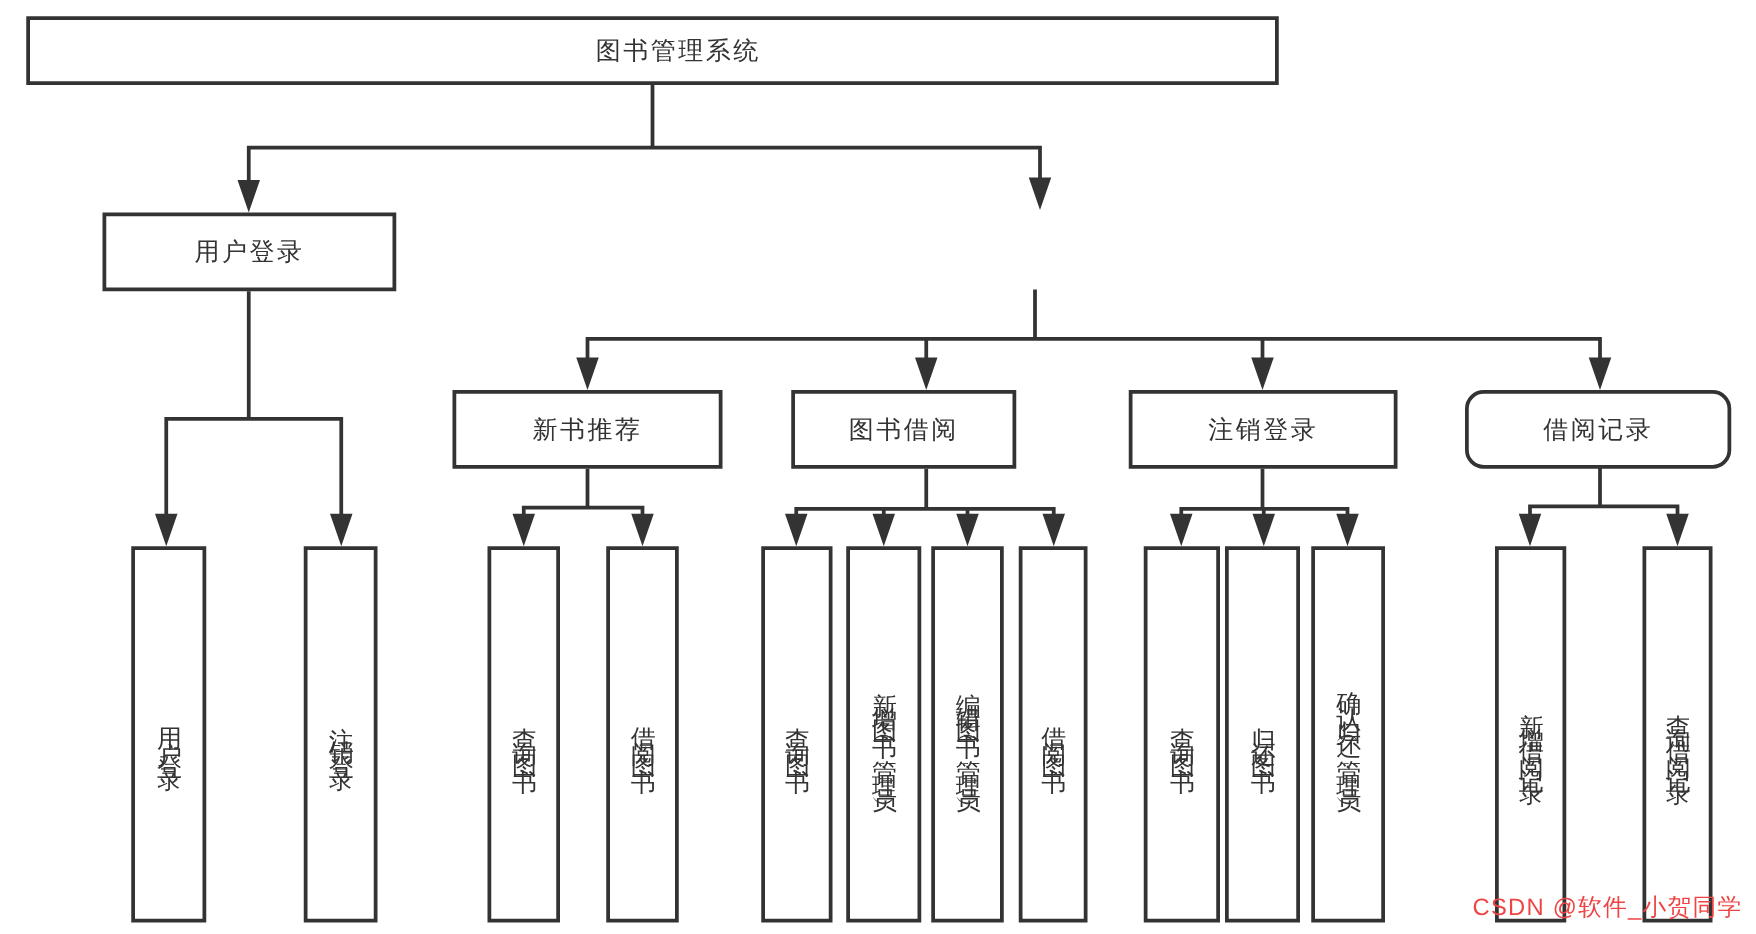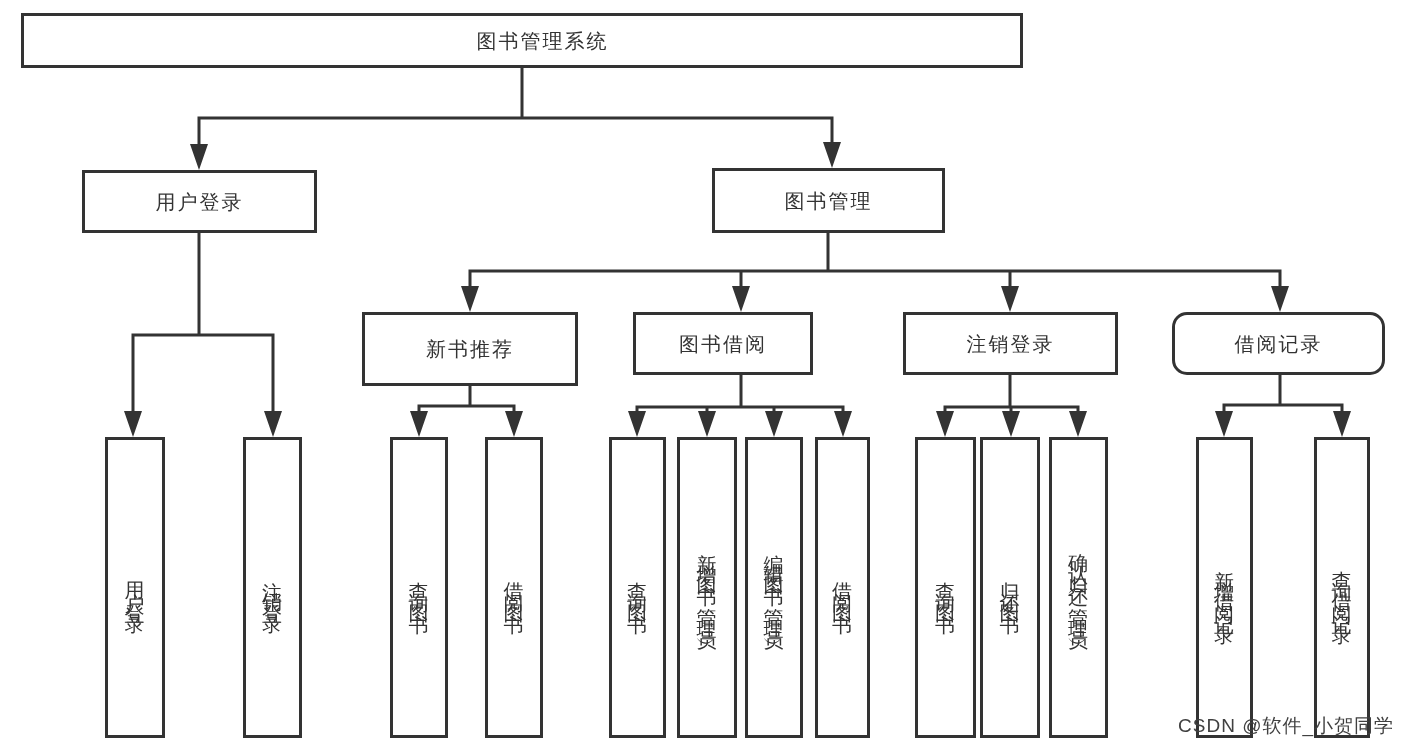--- a/index.html
+++ b/index.html
@@ -39,21 +39,21 @@
     text-orientation: mixed;
     font-size: 20px;
     letter-spacing: 11px;
     line-height: 1;
   }
   .watermark {
     position: absolute;
     right: 11px;
     bottom: 8px;
     font-size: 19px;
-    color: #404040;
+    color: #ef4444;
     letter-spacing: 1px;
     z-index: 3;
     white-space: nowrap;
   }
 </style>
 </head>
 <body>
 
 <div class="stage">
 
@@ -77,25 +77,22 @@
              M1215,411 h18 L1224,437 Z  M1333,411 h18 L1342,437 Z"></path>
   </svg>
 
   <div class="node h" style="left:21px;top:13px;width:1002px;height:55px;padding-left:41px;">
     <span class="lbl">图书管理系统</span>
   </div>
 
   <div class="node h" style="left:82px;top:170px;width:235px;height:63px;">
     <span class="lbl">用户登录</span>
   </div>
-  <div class="node h" style="left:712px;top:168px;width:233px;height:65px;">
-    <span class="lbl">图书管理</span>
-  </div>
 
-  <div class="node h" style="left:362px;top:312px;width:216px;height:74px;align-items:center;">
+  <div class="node h" style="left:362px;top:312px;width:216px;height:63px;align-items:center;">
     <span class="lbl">新书推荐</span>
   </div>
   <div class="node h" style="left:633px;top:312px;width:180px;height:63px;">
     <span class="lbl">图书借阅</span>
   </div>
   <div class="node h" style="left:903px;top:312px;width:215px;height:63px;">
     <span class="lbl">注销登录</span>
   </div>
   <div class="node h" style="left:1172px;top:312px;width:213px;height:63px;border-radius:15px;">
     <span class="lbl">借阅记录</span>

